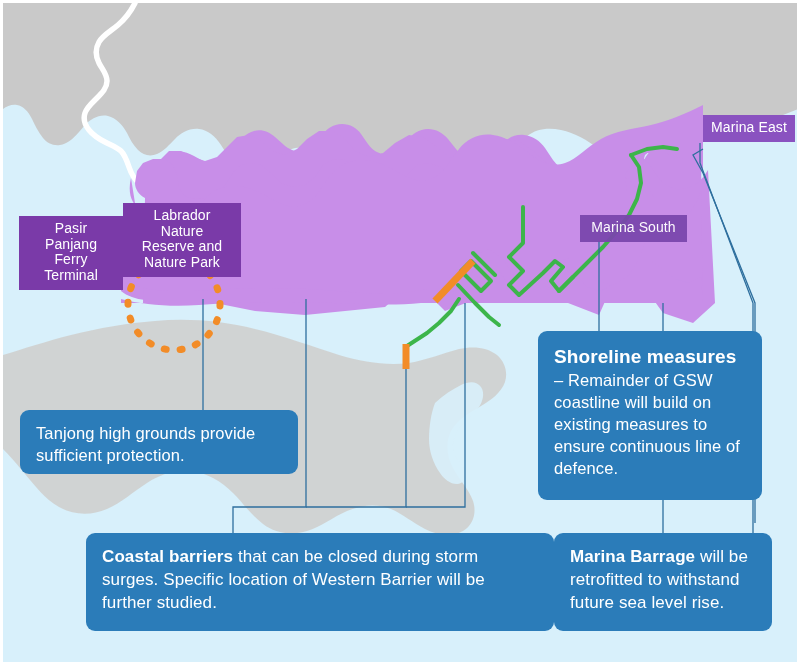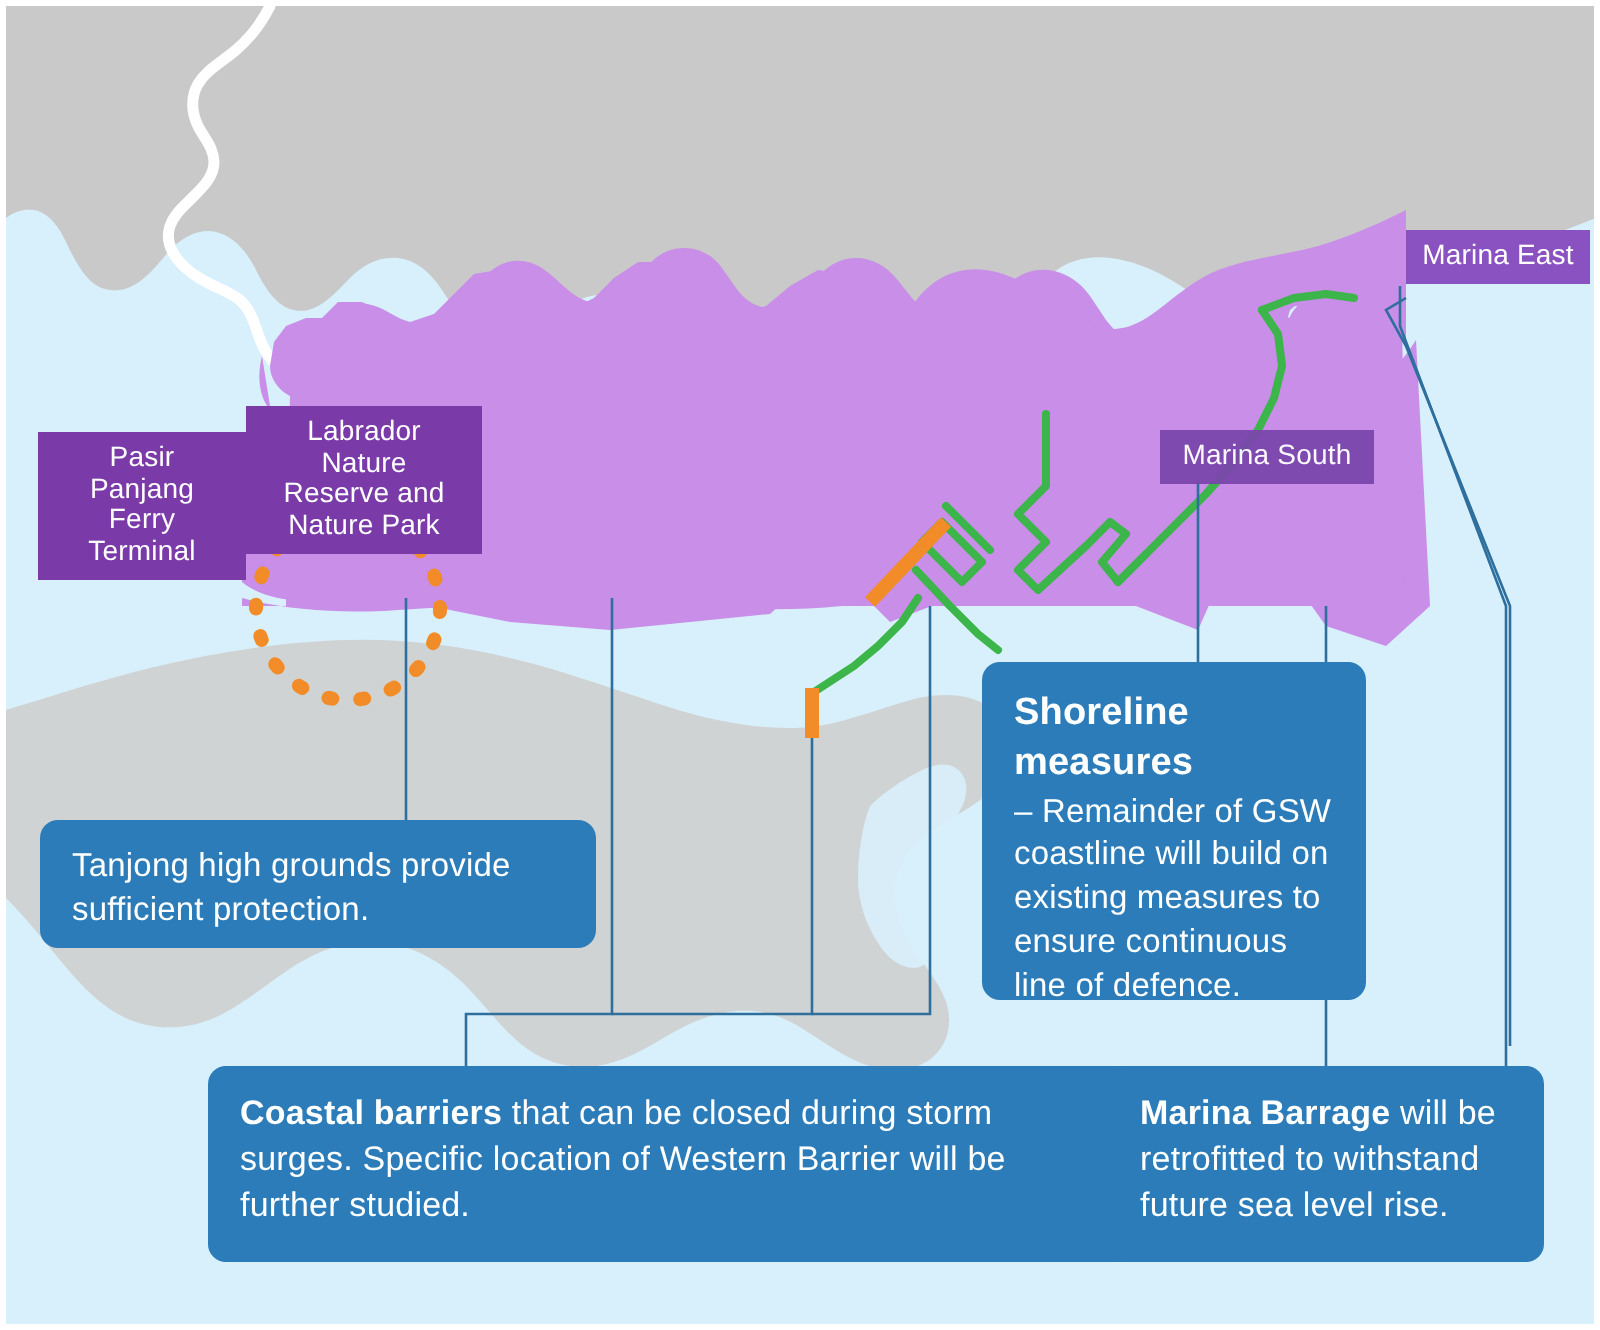--- a/index.html
+++ b/index.html
@@ -539,25 +539,25 @@
 
 
   <div class="place-chip chip-mid" style="left:577px; top:212px; width:107px;">Marina South</div>
 
   <div class="place-chip chip-light" style="left:700px; top:112px; width:92px;">Marina East</div>
 
   <div class="callout" style="left:17px; top:407px; width:278px; height:64px;">
     <span>Tanjong high grounds provide sufficient protection.</span>
   </div>
 
-  <div class="callout shoreline" style="left:488px; top:328px; width:192px; height:169px;">
+  <div class="callout shoreline" style="left:535px; top:328px; width:224px; height:169px;">
     <span class="lead">Shoreline measures</span><span>– Remainder of GSW coastline will build on existing measures to ensure continuous line of defence.</span>
   </div>
 
-  <div class="callout big" style="left:83px; top:530px; width:468px; height:98px;margin-left:18px;">
+  <div class="callout big" style="left:83px; top:530px; width:468px; height:98px;">
     <span class="lead">Coastal barriers</span><span> that can be closed during storm surges. Specific location of Western Barrier will be further studied.</span>
   </div>
 
   <div class="callout big" style="left:551px; top:530px; width:218px; height:98px;">
     <span class="lead">Marina Barrage</span><span> will be retrofitted to withstand future sea level rise.</span>
   </div>
 
 </div>
 
 </body></html>

